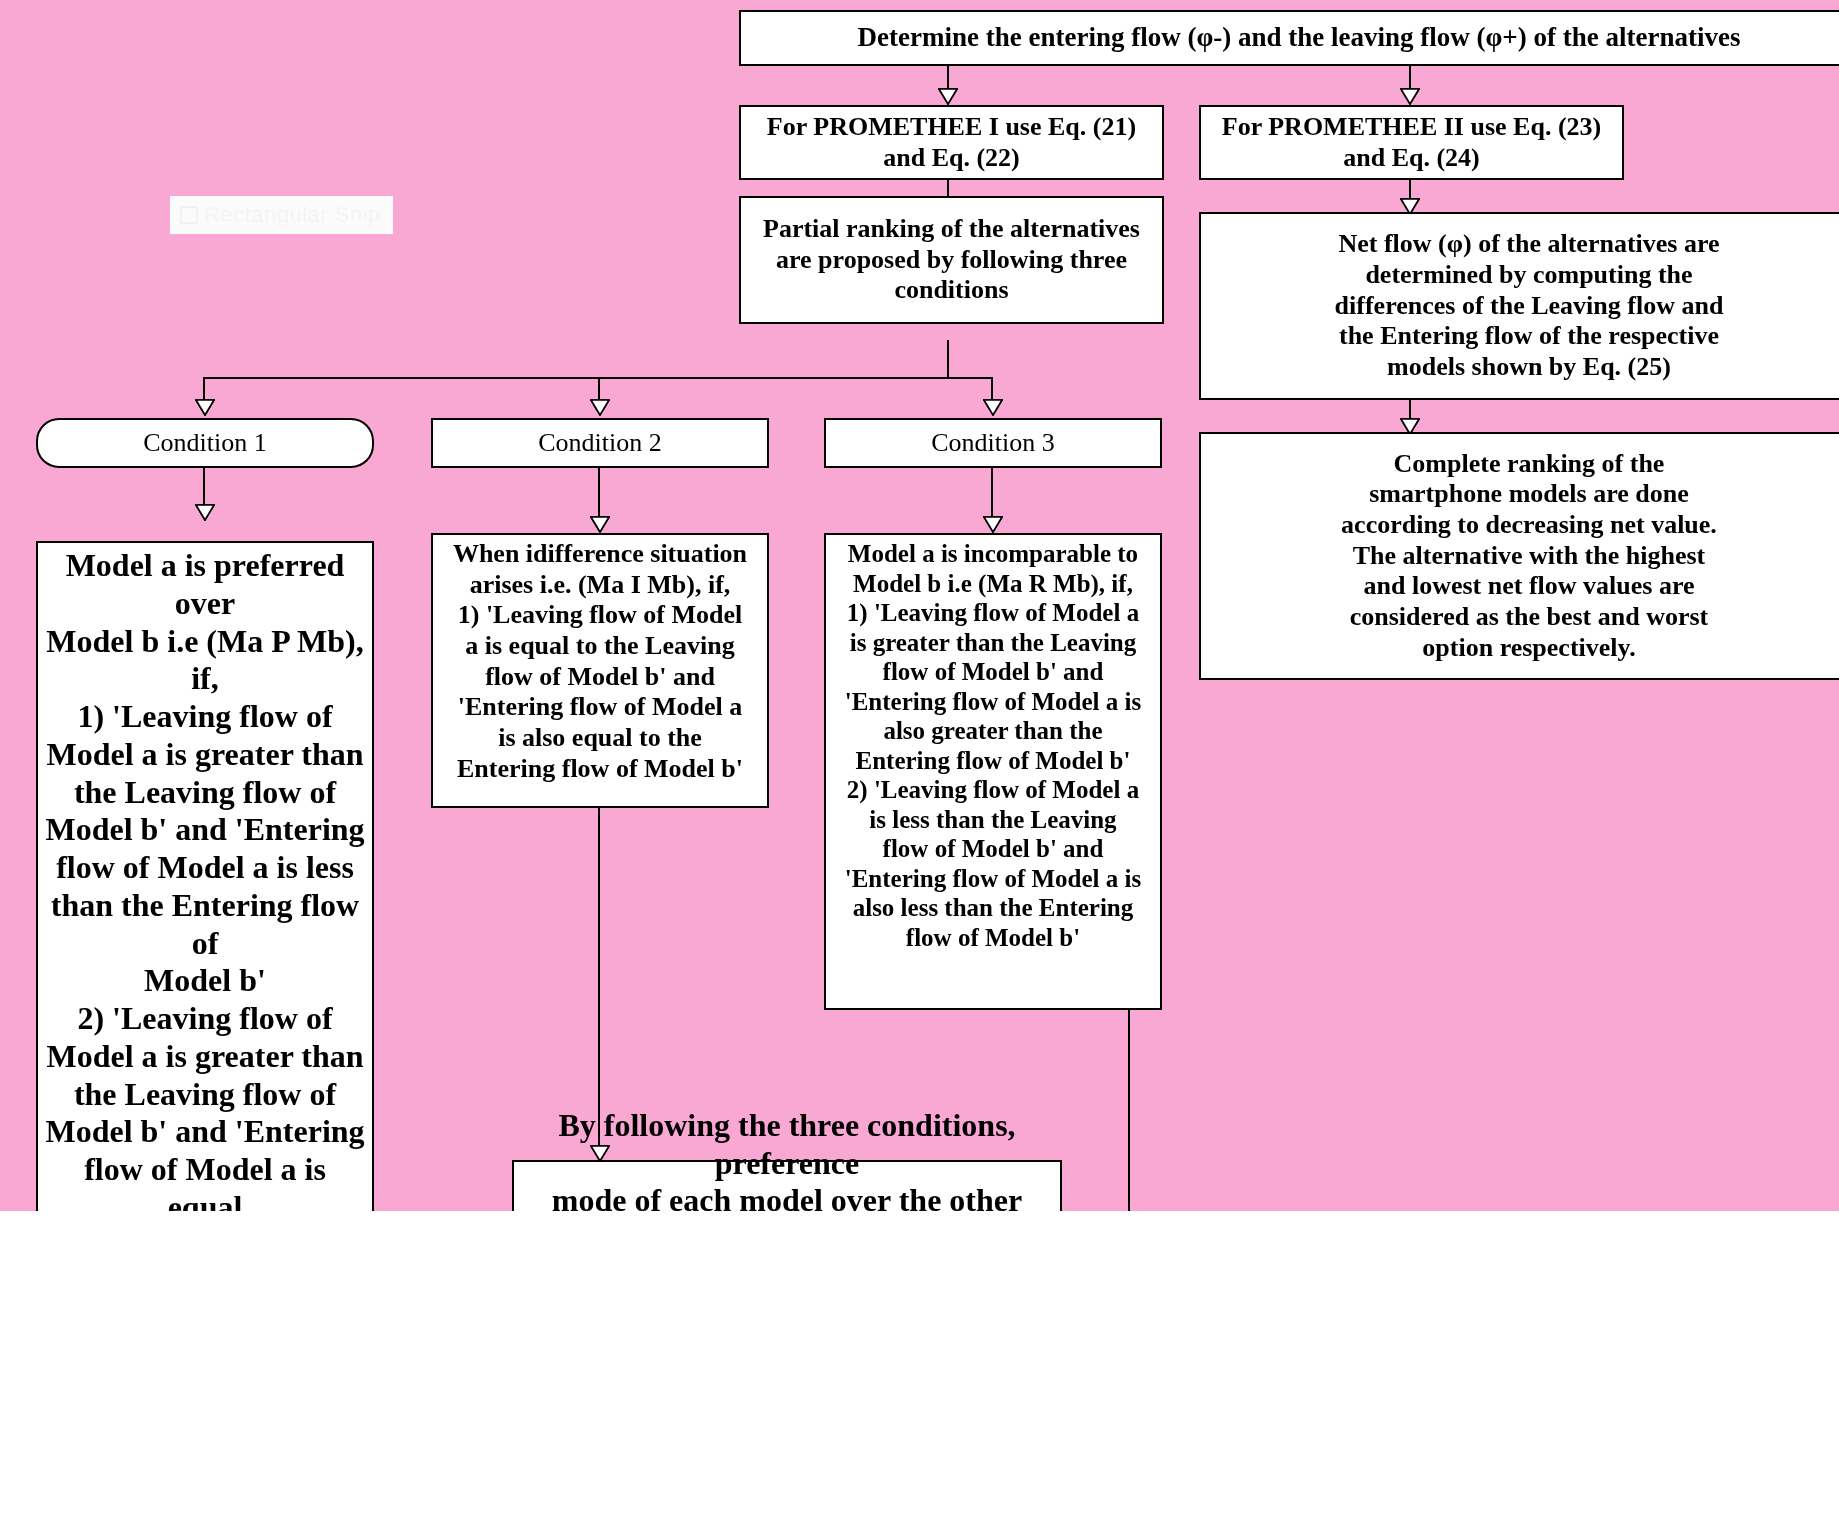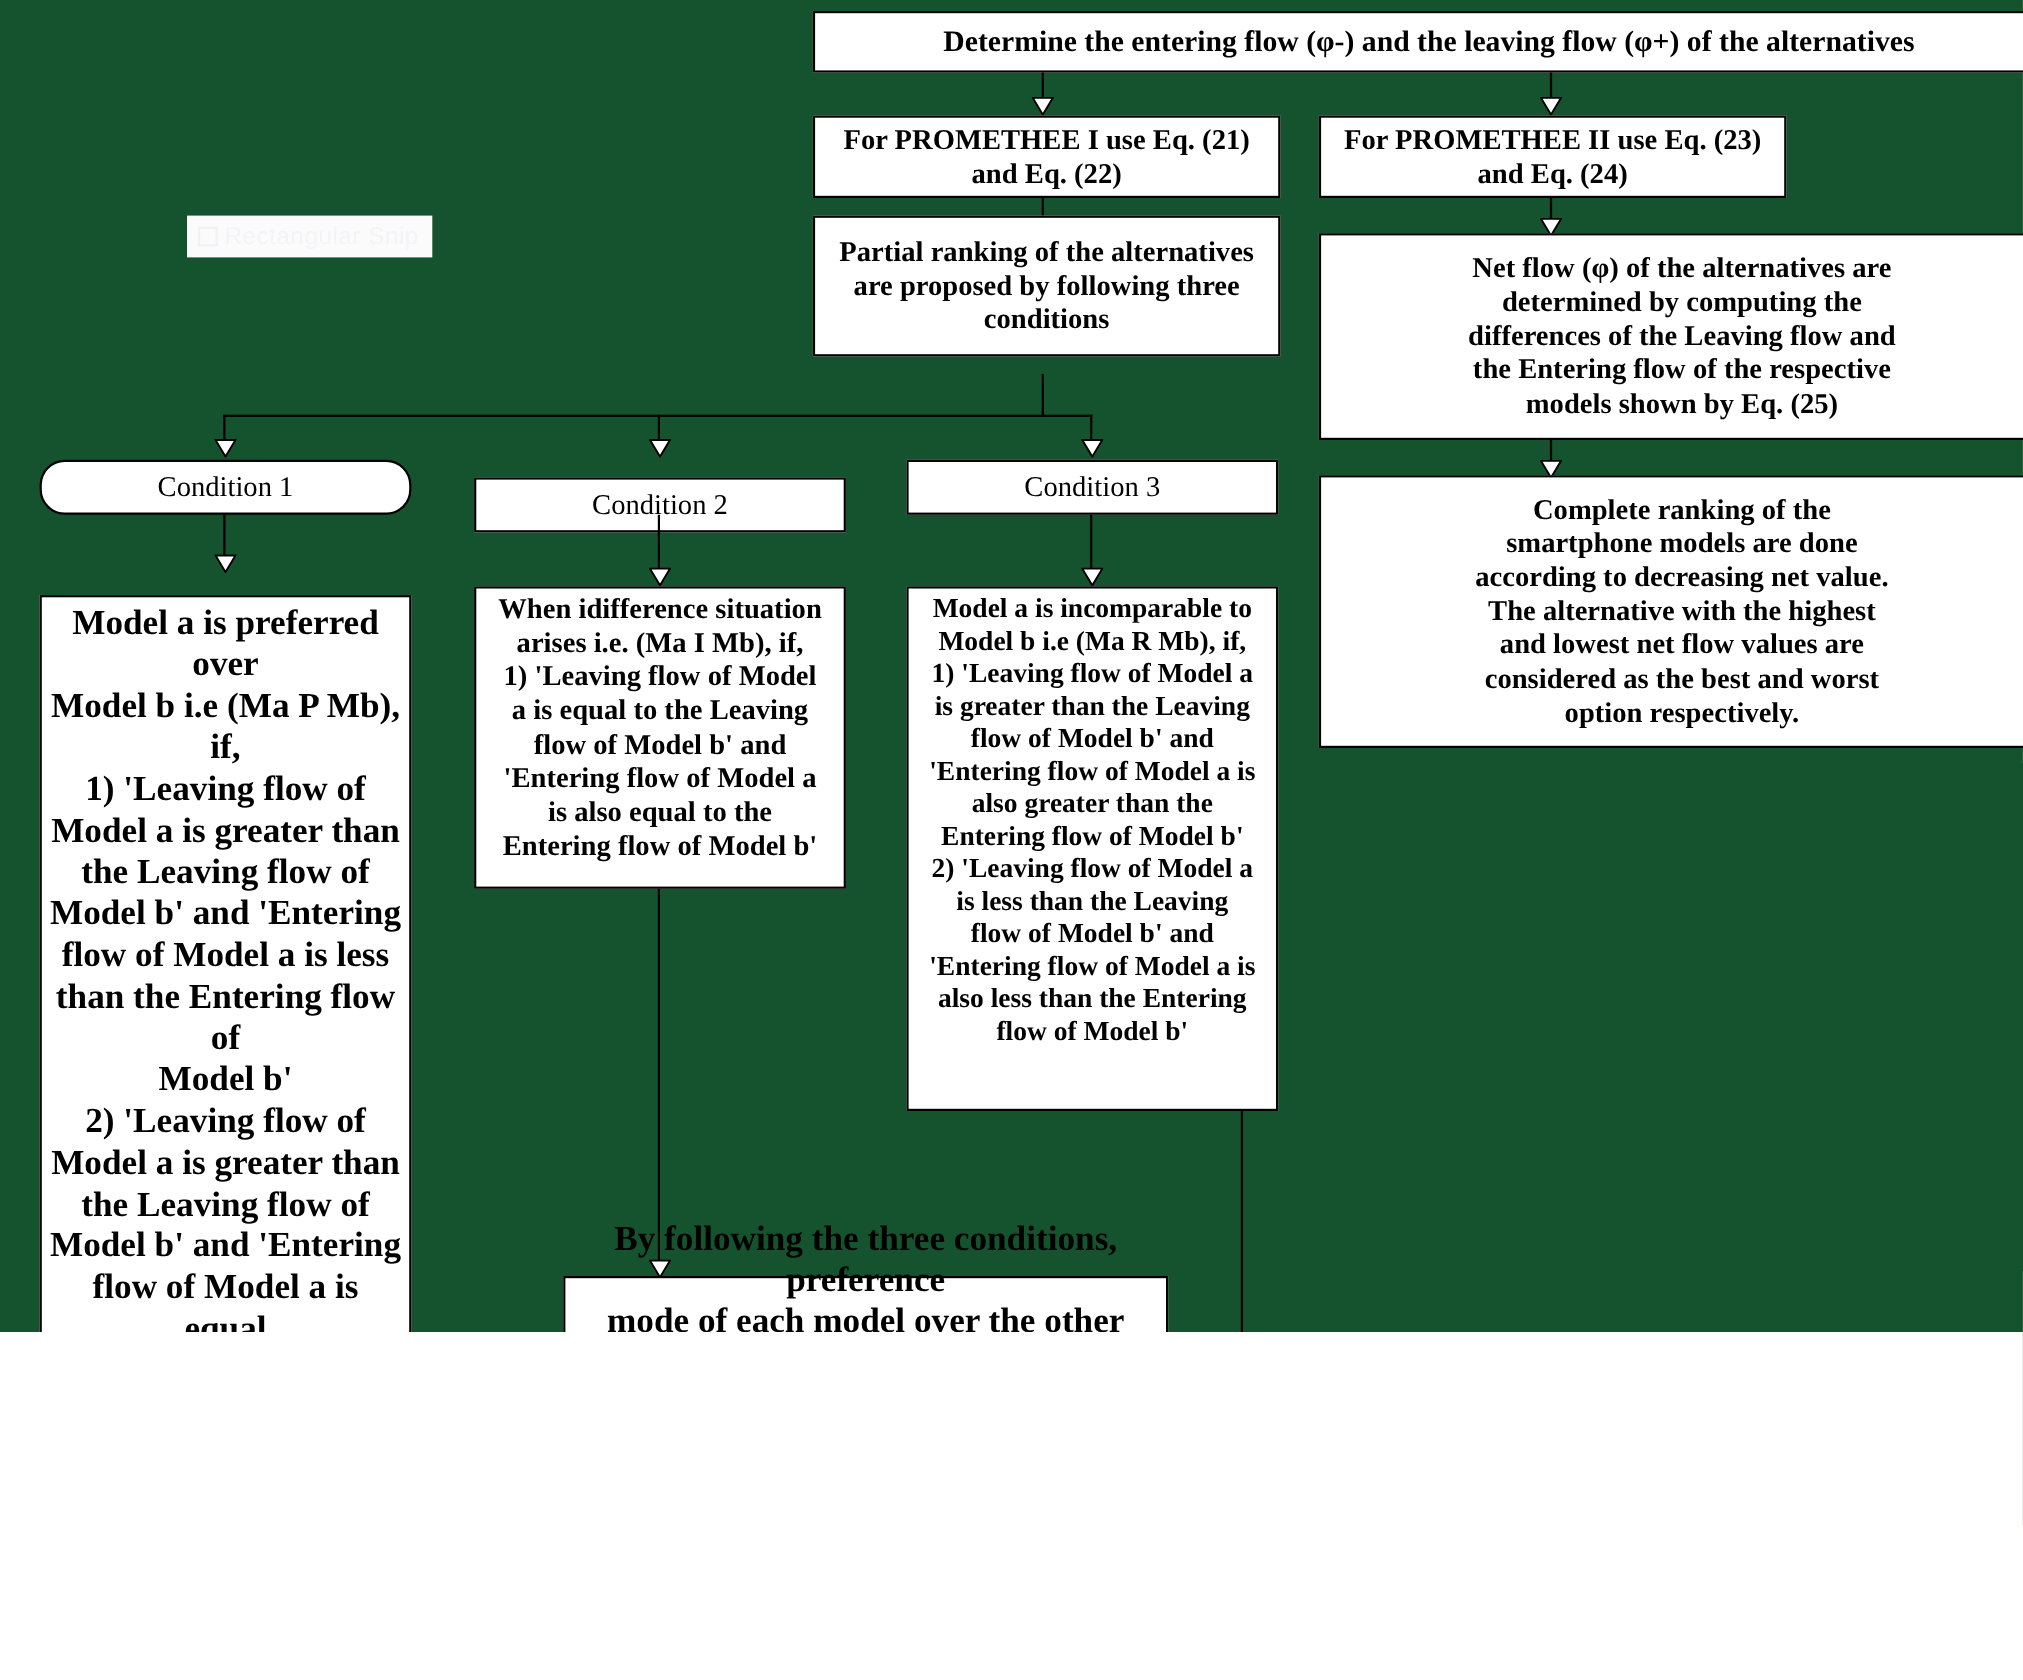--- a/index.html
+++ b/index.html
@@ -4,21 +4,21 @@
 <style>
   html, body {
     margin: 0;
     padding: 0;
     background: #ffffff;
   }
   #canvas {
     position: relative;
     width: 1839px;
     height: 1211px;
-    background: #14532d;
+    background: #f9a8d4;
     overflow: hidden;
     font-family: "Liberation Serif", "DejaVu Serif", serif;
   }
   .box {
     position: absolute;
     box-sizing: border-box;
     border: 2px solid #000000;
     background: #ffffff;
     display: flex;
     align-items: center;
@@ -130,21 +130,21 @@
     <polygon points="1,1 19,1 10,16" fill="#ffffff" stroke="#000000" stroke-width="1.6"></polygon>
   </svg>
 
   <div class="line vline" style="left:1409px; top:400px; width:2px; height:22px;"></div>
   <svg class="arrowhead" style="left:1400px; top:418px; width:20px; height:17px; border:none;">
     <polygon points="1,1 19,1 10,16" fill="#ffffff" stroke="#000000" stroke-width="1.6"></polygon>
   </svg>
 
   <div class="box" style="left:36px; top:418px; width:338px; height:50px; font-size:26px; font-weight:normal;border-radius:23px;">Condition 1</div>
 
-  <div class="box" style="left:431px; top:418px; width:338px; height:50px; font-size:26px; font-weight:normal;margin-top:16px;">Condition 2</div>
+  <div class="box" style="left:431px; top:418px; width:338px; height:50px; font-size:26px; font-weight:normal;">Condition 2</div>
 
   <div class="box" style="left:824px; top:418px; width:338px; height:50px; font-size:26px; font-weight:normal;">Condition 3</div>
 
   <div class="box" style="left:1199px; top:432px; width:660px; height:248px; font-size:26px;">Complete ranking of the
 smartphone models are done
 according to decreasing net value.
 The alternative with the highest
 and lowest net flow values are
 considered as the best and worst
 option respectively.</div>

